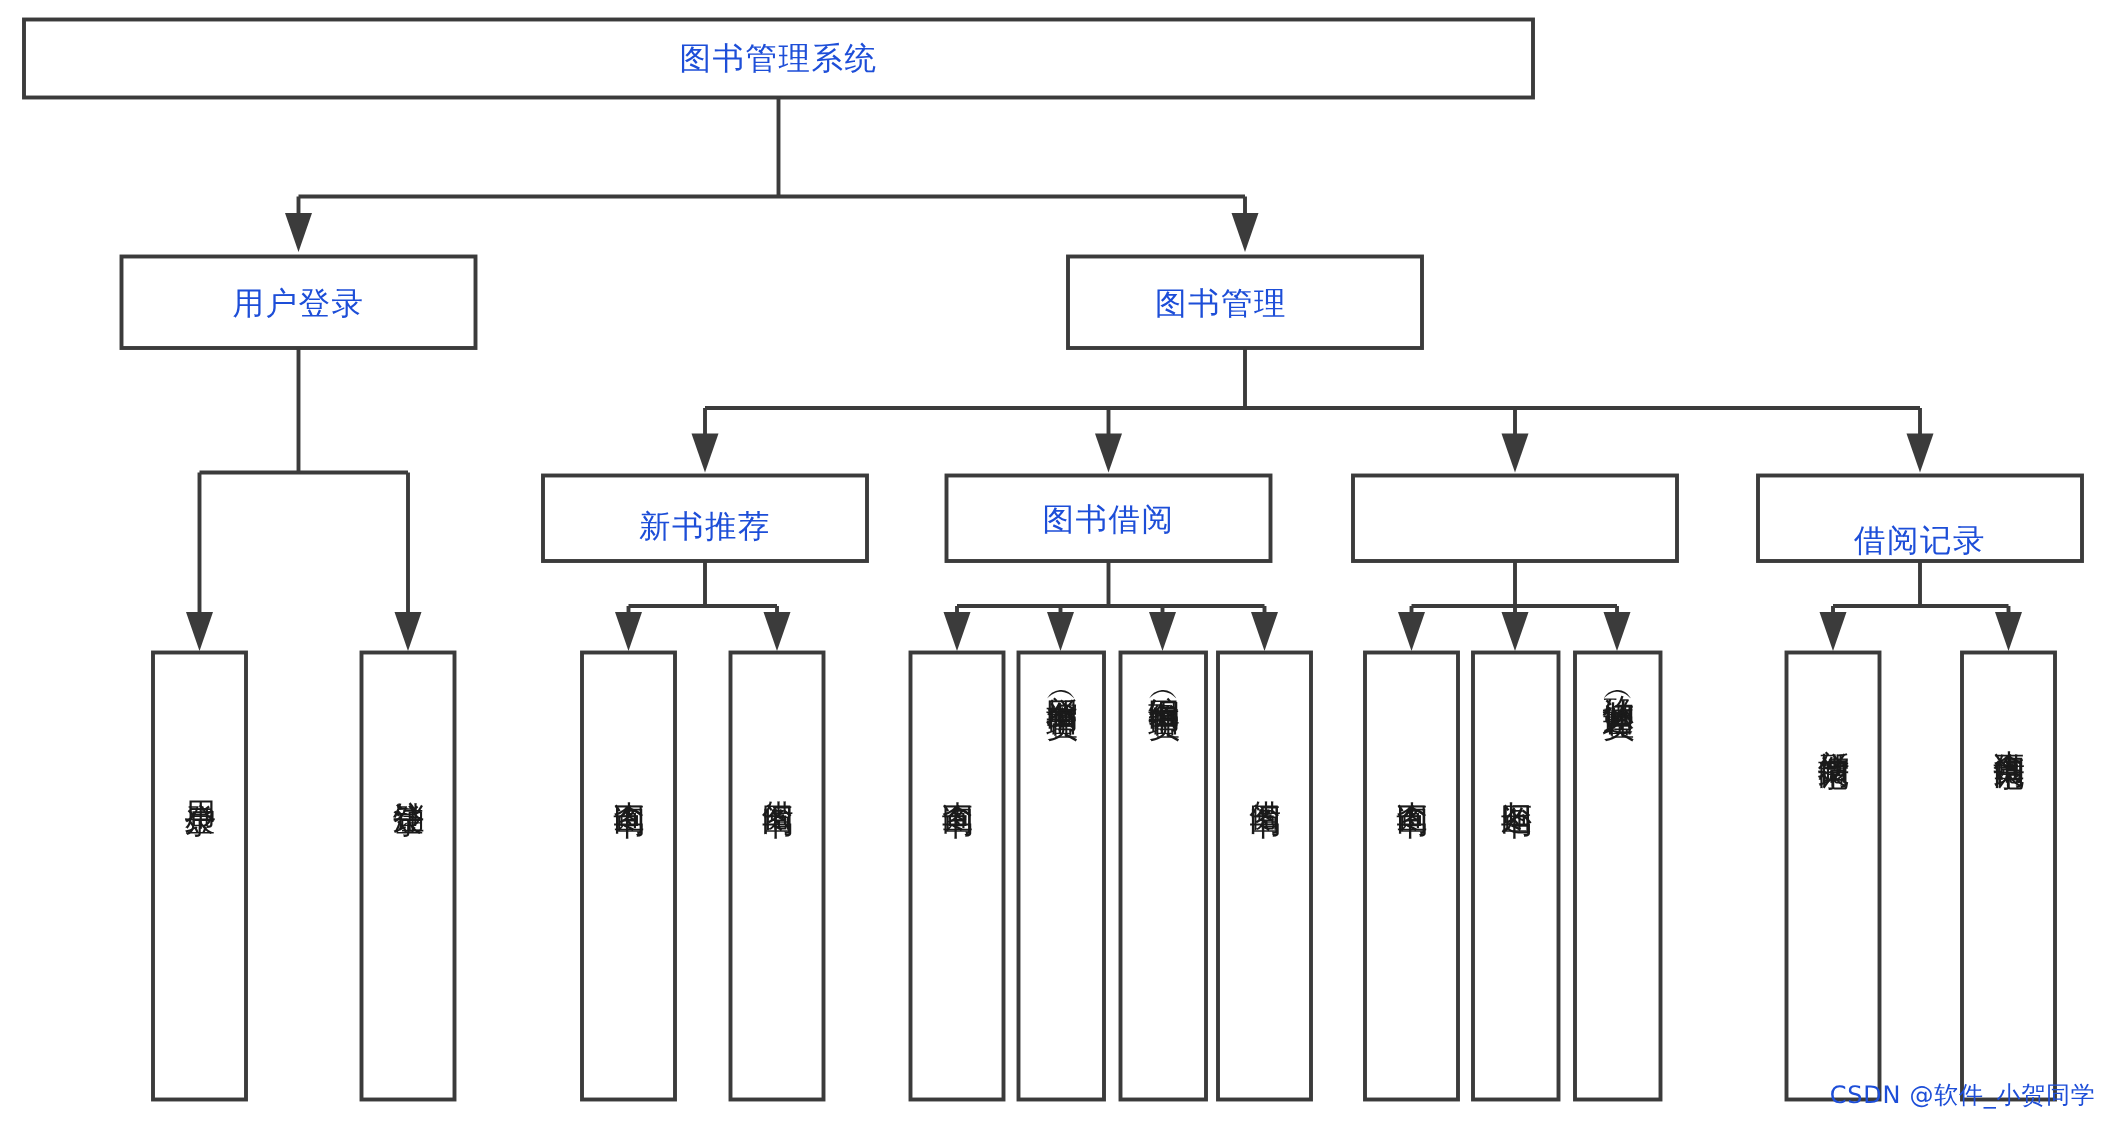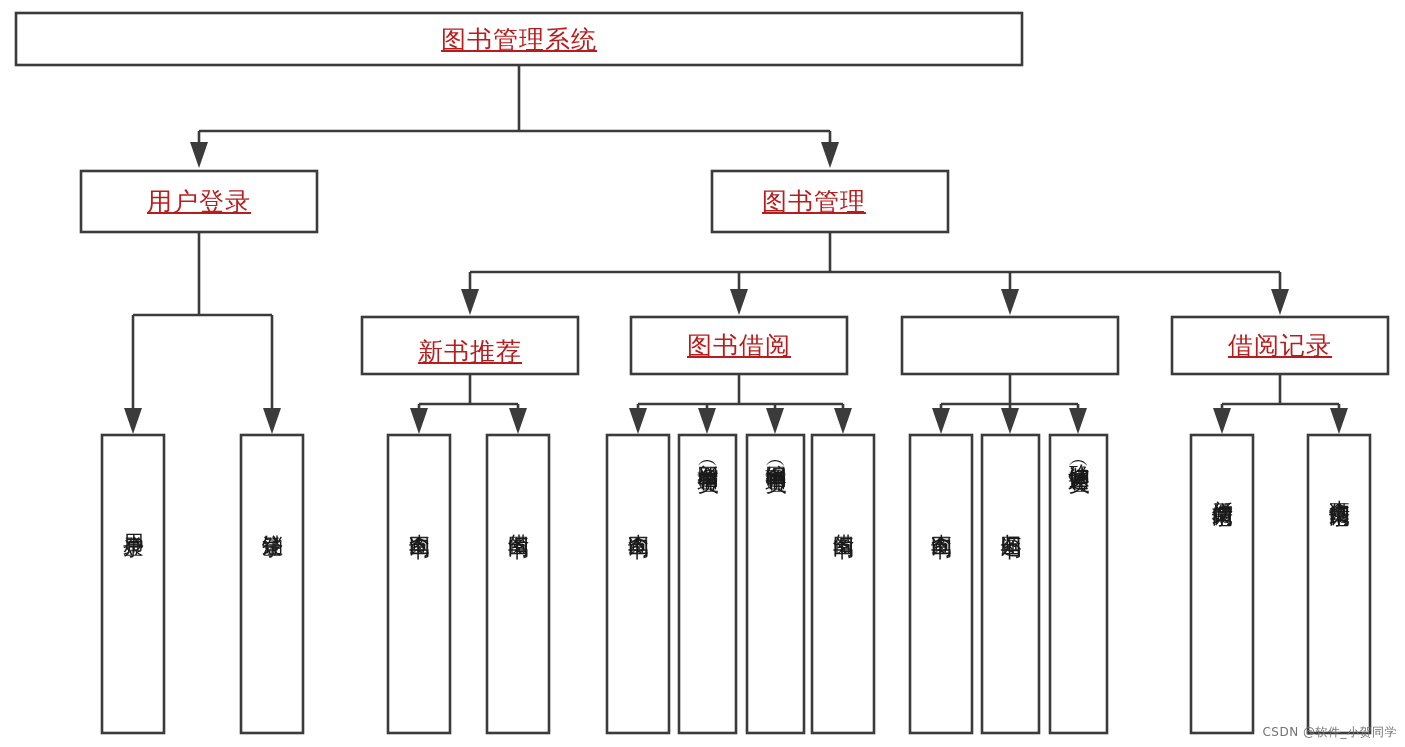--- a/index.html
+++ b/index.html
@@ -61,33 +61,32 @@
   }
   .htext-wrap {
     position: absolute;
     display: flex;
     align-items: center;
     justify-content: center;
     pointer-events: none;
   }
   .htext {
     font-family: "DejaVu Sans", "Liberation Sans", sans-serif;
-    font-size: 25px;
-    color: #b91c1c;
+    font-size: 21px;
+    color: #1d4ed8;
     letter-spacing: 1px;
     white-space: nowrap;
-    text-decoration: underline;
   }
   #watermark {
     position: absolute;
     right: 8px;
     bottom: 6px;
     font-family: "DejaVu Sans", "Liberation Sans", sans-serif;
-    font-size: 12px;
-    color: #737373;
+    font-size: 16px;
+    color: #1d4ed8;
     white-space: nowrap;
     letter-spacing: 0.5px;
   }
 </style>
 </head>
 <body>
 
 <div id="diagram-root">
 
   <svg class="diagram-canvas" viewBox="0 0 1405 747">
@@ -195,21 +194,21 @@
 
   <div class="htext-wrap" style="left:362px; top:317px; width:216px; height:68px;">
     <span class="htext">新书推荐</span>
   </div>
 
   <div class="htext-wrap" style="left:631px; top:317px; width:216px; height:57px;">
     <span class="htext">图书借阅</span>
   </div>
 
 
-  <div class="htext-wrap" style="left:1172px; top:317px; width:216px; height:57px;">
+  <div class="htext-wrap" style="left:1172px; top:317px; width:216px; height:57px;align-items:flex-end;">
     <span class="htext">借阅记录</span>
   </div>
 
   <div class="vtext-wrap" style="left:102px; top:435px; width:62px; height:298px; padding-top:82px;">
     <span class="vtext">用户登录</span>
   </div>
   <div class="vtext-wrap" style="left:241px; top:435px; width:62px; height:298px; padding-top:82px;">
     <span class="vtext">注销登录</span>
   </div>
 

